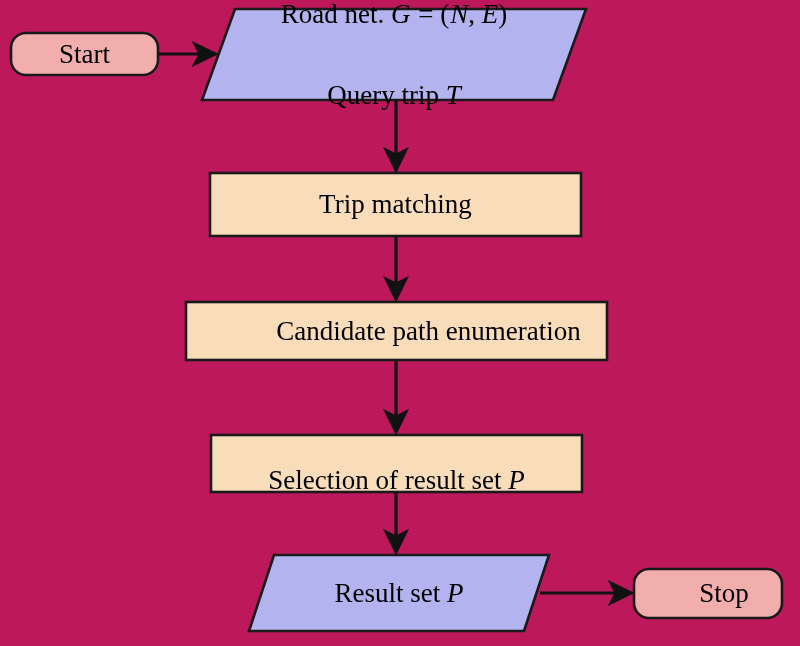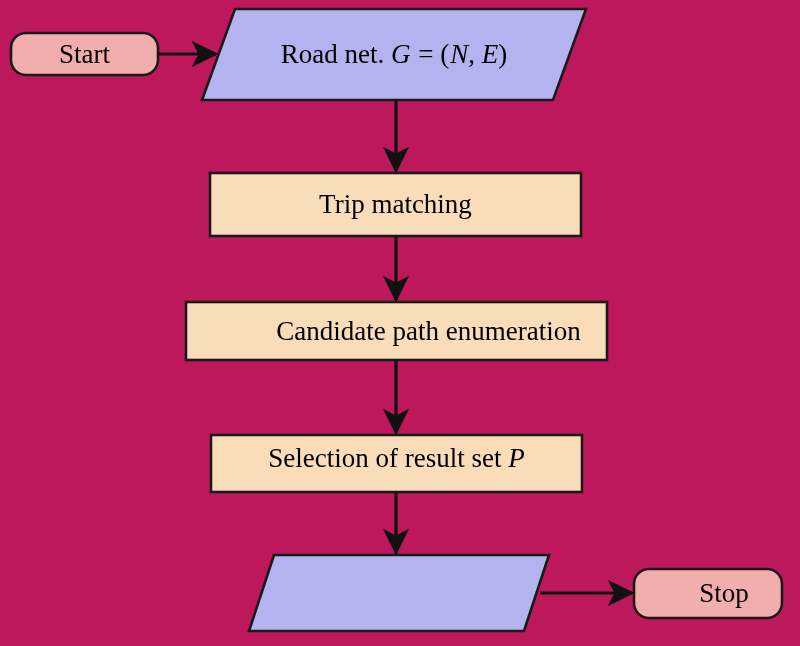--- a/index.html
+++ b/index.html
@@ -83,32 +83,38 @@
   </svg>
 
   <div class="node-label lbl-terminal" style="left:11px; top:33px; width:147px; height:42px;">
     <span>Start</span>
   </div>
 
   <div class="node-label lbl-io" style="left:206px; top:9px; width:376px; height:91px;">
     <span>
       <span>Road net. </span><span class="mi">G</span><span class="op"> = (</span><span class="mi">N</span><span>, </span><span class="mi">E</span><span>)</span>
     </span>
+    <span>
+      <span>Query trip </span><span class="mi">T</span>
+    </span>
   </div>
 
   <div class="node-label lbl-process" style="left:210px; top:173px; width:371px; height:63px;">
     <span>Trip matching</span>
   </div>
 
   <div class="node-label lbl-process" style="left:186px; top:302px; width:421px; height:58px;margin-left:32px;">
     <span>Candidate path enumeration</span>
   </div>
 
-  <div class="node-label lbl-process" style="left:211px; top:430px; width:371px; height:57px;border-radius:12px;">
+  <div class="node-label lbl-process" style="left:211px; top:452px; width:371px; height:57px;border-radius:12px;">
     <span><span>Selection of result set </span><span class="mi">P</span></span>
   </div>
 
+  <div class="node-label lbl-io" style="left:249px; top:555px; width:300px; height:76px;">
+    <span><span>Result set </span><span class="mi">P</span></span>
+  </div>
 
   <div class="node-label lbl-terminal" style="left:634px; top:569px; width:118px; height:49px;margin-left:31px;">
     <span>Stop</span>
   </div>
 
 </div>
 
 </body></html>

